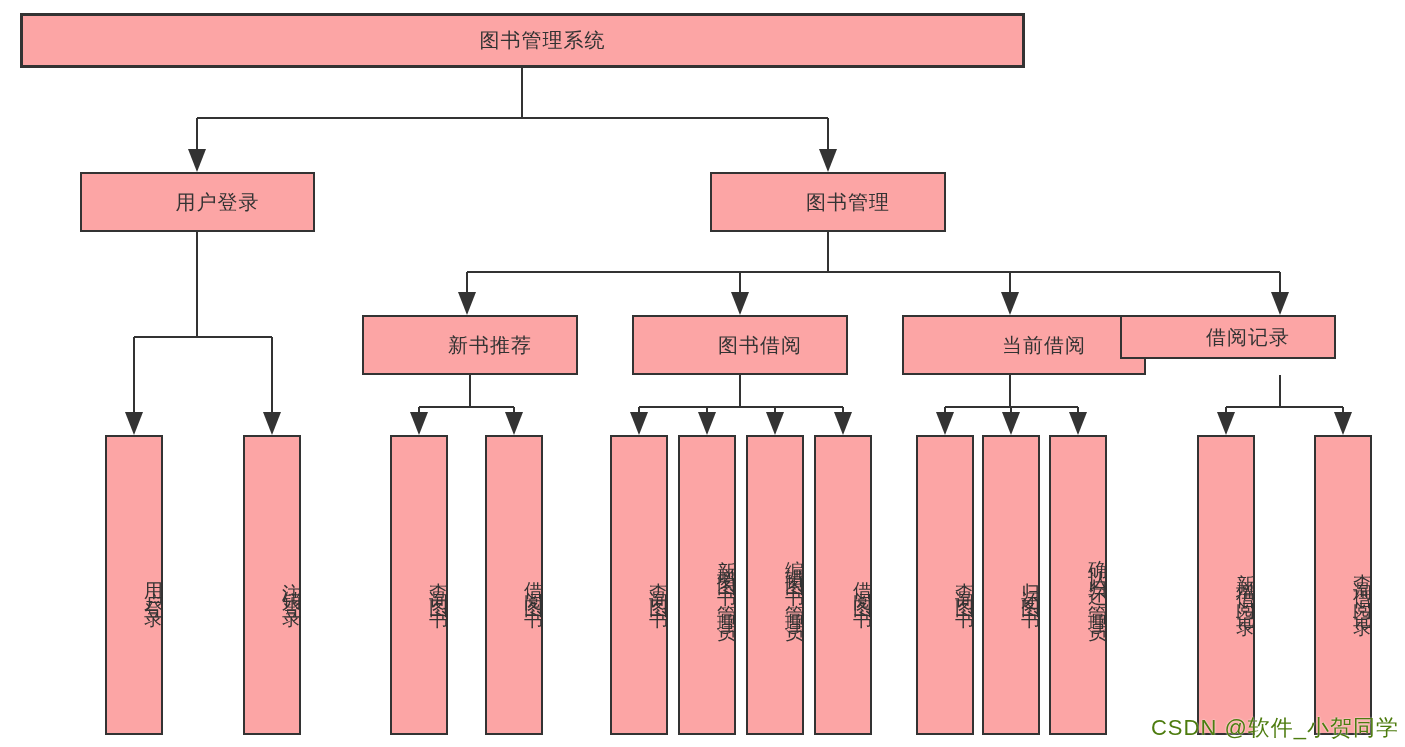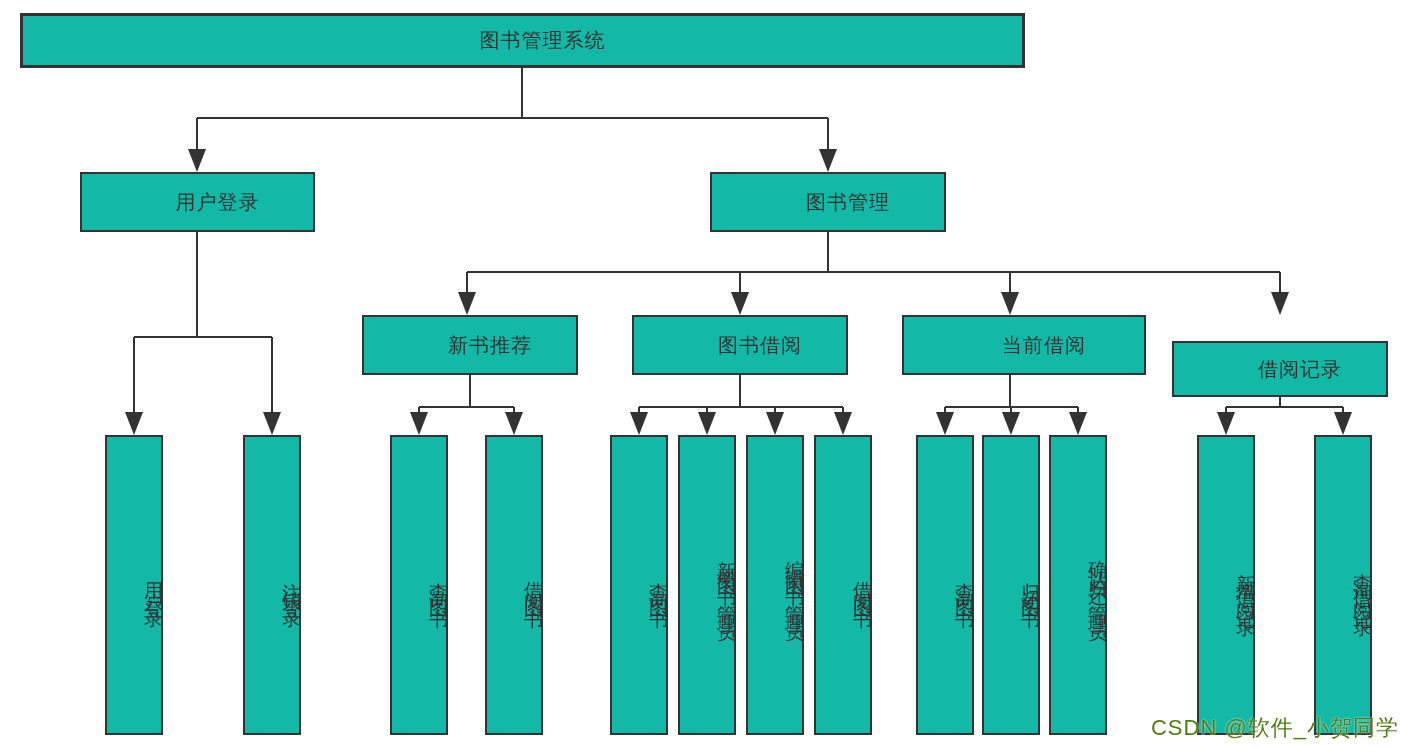--- a/index.html
+++ b/index.html
@@ -17,21 +17,21 @@
   }
   #connectors {
     position: absolute;
     left: 0; top: 0;
     width: 1405px; height: 747px;
   }
   .box {
     position: absolute;
     box-sizing: border-box;
     border: 2px solid #333333;
-    background: #14b8a6;
+    background: #fca5a5;
     color: #333333;
     display: flex;
     align-items: center;
     justify-content: center;
     text-align: center;
     padding-left: 40px;
   }
   .box-root {
     border-width: 3px;
     font-size: 20px;
@@ -106,21 +106,21 @@
   </svg>
 
   <div class="box box-root" style="left:20px; top:13px; width:1005px; height:55px;">图书管理系统</div>
 
   <div class="box box-h" style="left:80px; top:172px; width:235px; height:60px;">用户登录</div>
   <div class="box box-h" style="left:710px; top:172px; width:236px; height:60px;text-align:right;">图书管理</div>
 
   <div class="box box-h" style="left:632px; top:315px; width:216px; height:60px;">图书借阅</div>
   <div class="box box-h" style="left:362px; top:315px; width:216px; height:60px;">新书推荐</div>
   <div class="box box-h" style="left:902px; top:315px; width:244px; height:60px;">当前借阅</div>
-  <div class="box box-h" style="left:1172px; top:315px; width:216px; height:56px;margin-top:26px;">借阅记录</div>
+  <div class="box box-h" style="left:1120px; top:315px; width:216px; height:44px;">借阅记录</div>
 
   <div class="box box-v" style="left:105px; top:435px; width:58px; height:300px;">用户登录</div>
   <div class="box box-v" style="left:243px; top:435px; width:58px; height:300px;">注销登录</div>
 
   <div class="box box-v" style="left:390px; top:435px; width:58px; height:300px;">查询图书</div>
   <div class="box box-v" style="left:485px; top:435px; width:58px; height:300px;">借阅图书</div>
 
   <div class="box box-v" style="left:610px; top:435px; width:58px; height:300px;">查询图书</div>
   <div class="box box-v" style="left:678px; top:435px; width:58px; height:300px;">新增图书（管理员）</div>
   <div class="box box-v" style="left:746px; top:435px; width:58px; height:300px;">编辑图书（管理员）</div>

